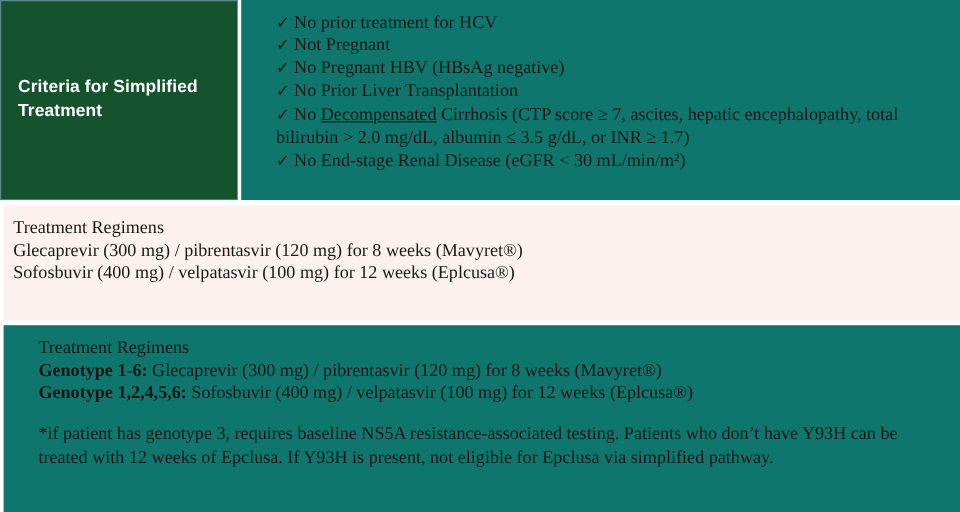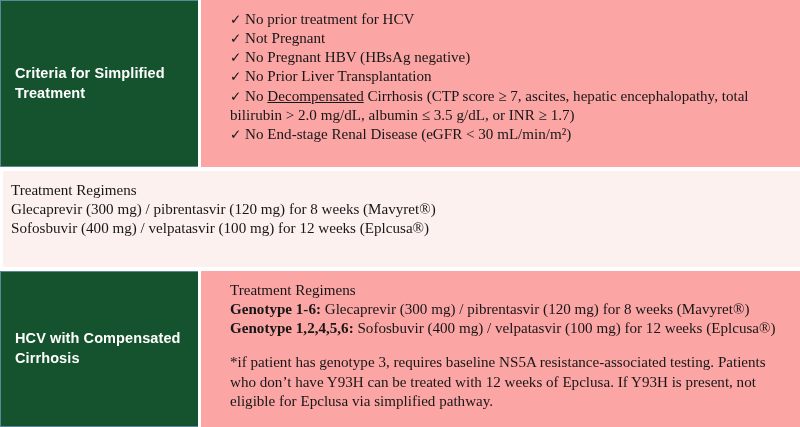--- a/index.html
+++ b/index.html
@@ -58,21 +58,21 @@
   .content-cell {
     flex: 1 1 auto;
     box-sizing: border-box;
     padding: 10px 10px 8px 8px;
     color: #171717;
     font-size: 15.1px;
     line-height: 1.27;
     margin-left: 3px;
   }
 
-  .bg-salmon { background: #fca5a5; padding-left: 29px; }
+  .bg-salmon { background: #0f766e; padding-left: 29px; }
   .bg-blush  { background: #fdf1ef; }
 
   .content-cell p { margin: 0; }
 
   .crit-line { white-space: nowrap; }
   .crit-wrap { white-space: normal; }
 
   .heading-line { font-weight: normal; }
   .geno-label  { font-weight: bold; }
 
@@ -113,23 +113,20 @@
 
   <div class="row row-nocirrhosis">
     <div class="content-cell bg-blush">
       <p class="heading-line">Treatment Regimens</p>
       <p class="crit-line">Glecaprevir (300 mg) / pibrentasvir (120 mg) for 8 weeks (Mavyret®)</p>
       <p class="crit-line">Sofosbuvir (400 mg) / velpatasvir (100 mg) for 12 weeks (Eplcusa®)</p>
     </div>
   </div>
 
   <div class="row row-cirrhosis">
-    <div class="label-cell">
-      <span>HCV with Compensated Cirrhosis</span>
-    </div>
     <div class="content-cell bg-salmon">
       <p class="heading-line">Treatment Regimens</p>
 
       <p class="crit-line"><span class="geno-label">Genotype 1-6:</span><span> Glecaprevir (300 mg) / pibrentasvir (120 mg) for 8 weeks (Mavyret®)</span></p>
 
       <p class="crit-line"><span class="geno-label">Genotype 1,2,4,5,6:</span><span> Sofosbuvir (400 mg) / velpatasvir (100 mg) for 12 weeks (Eplcusa®)</span></p>
 
       <div class="spacer"></div>
 
       <p>*if patient has genotype 3, requires baseline NS5A resistance-associated testing. Patients who don’t have Y93H can be treated with 12 weeks of Epclusa. If Y93H is present, not eligible for Epclusa via simplified pathway.</p>

